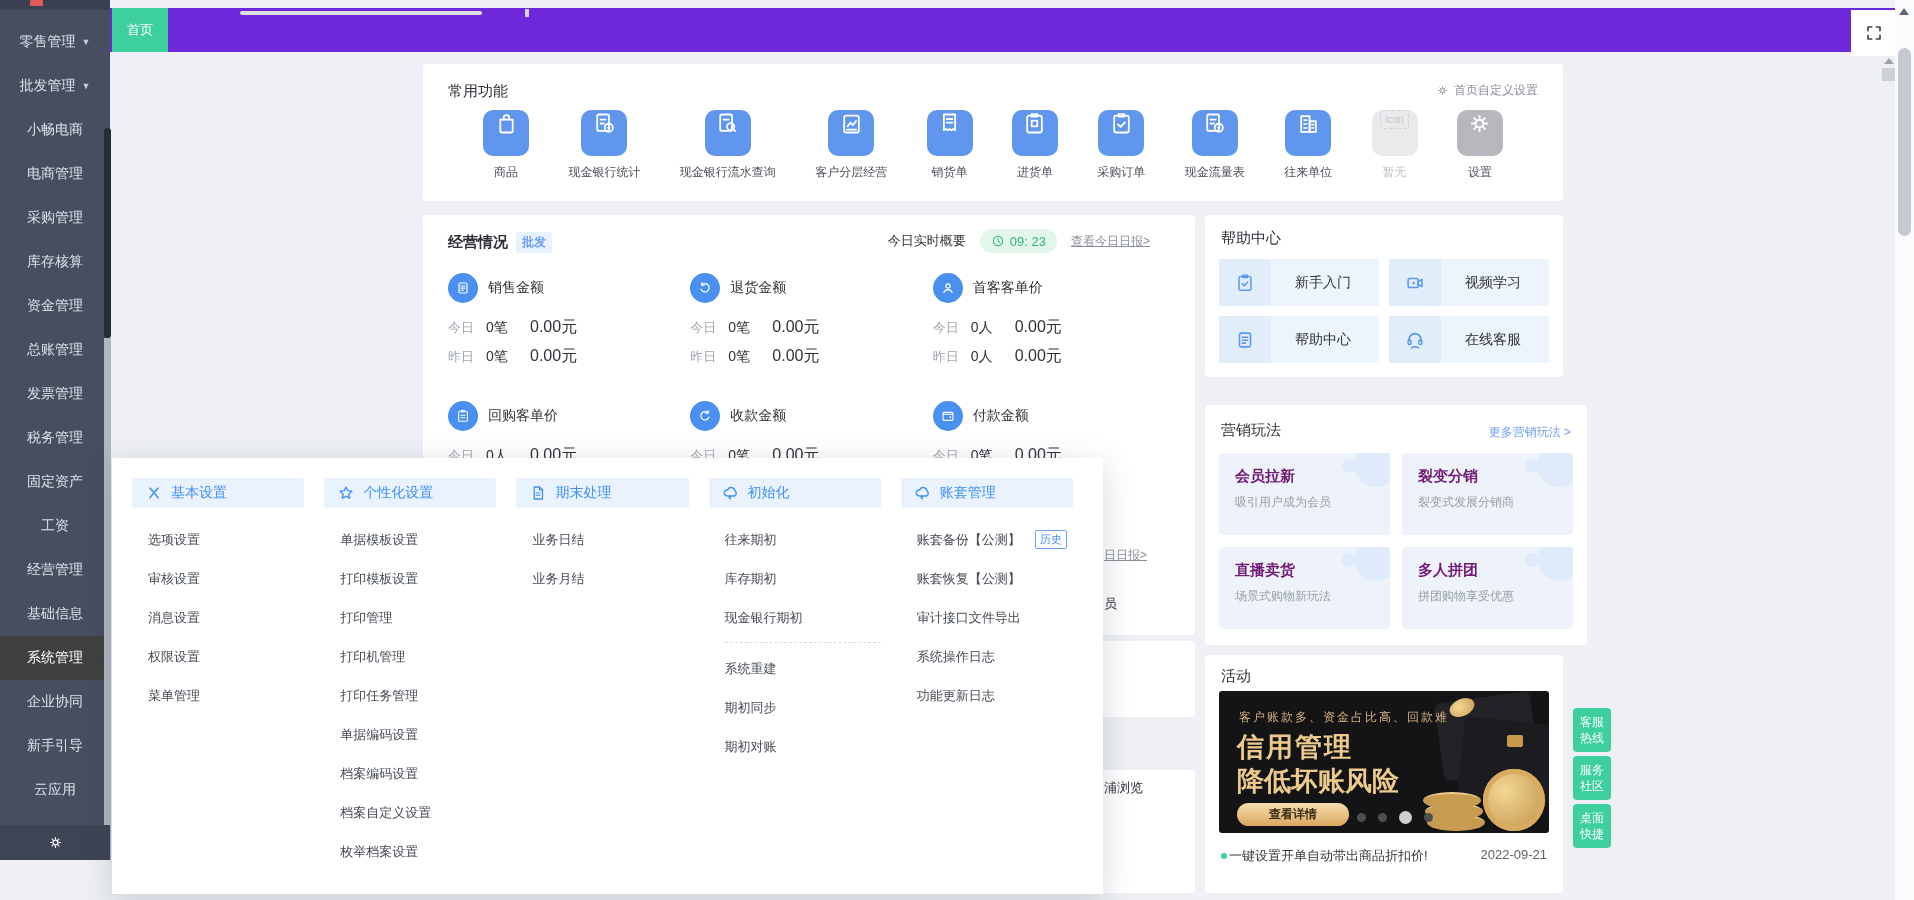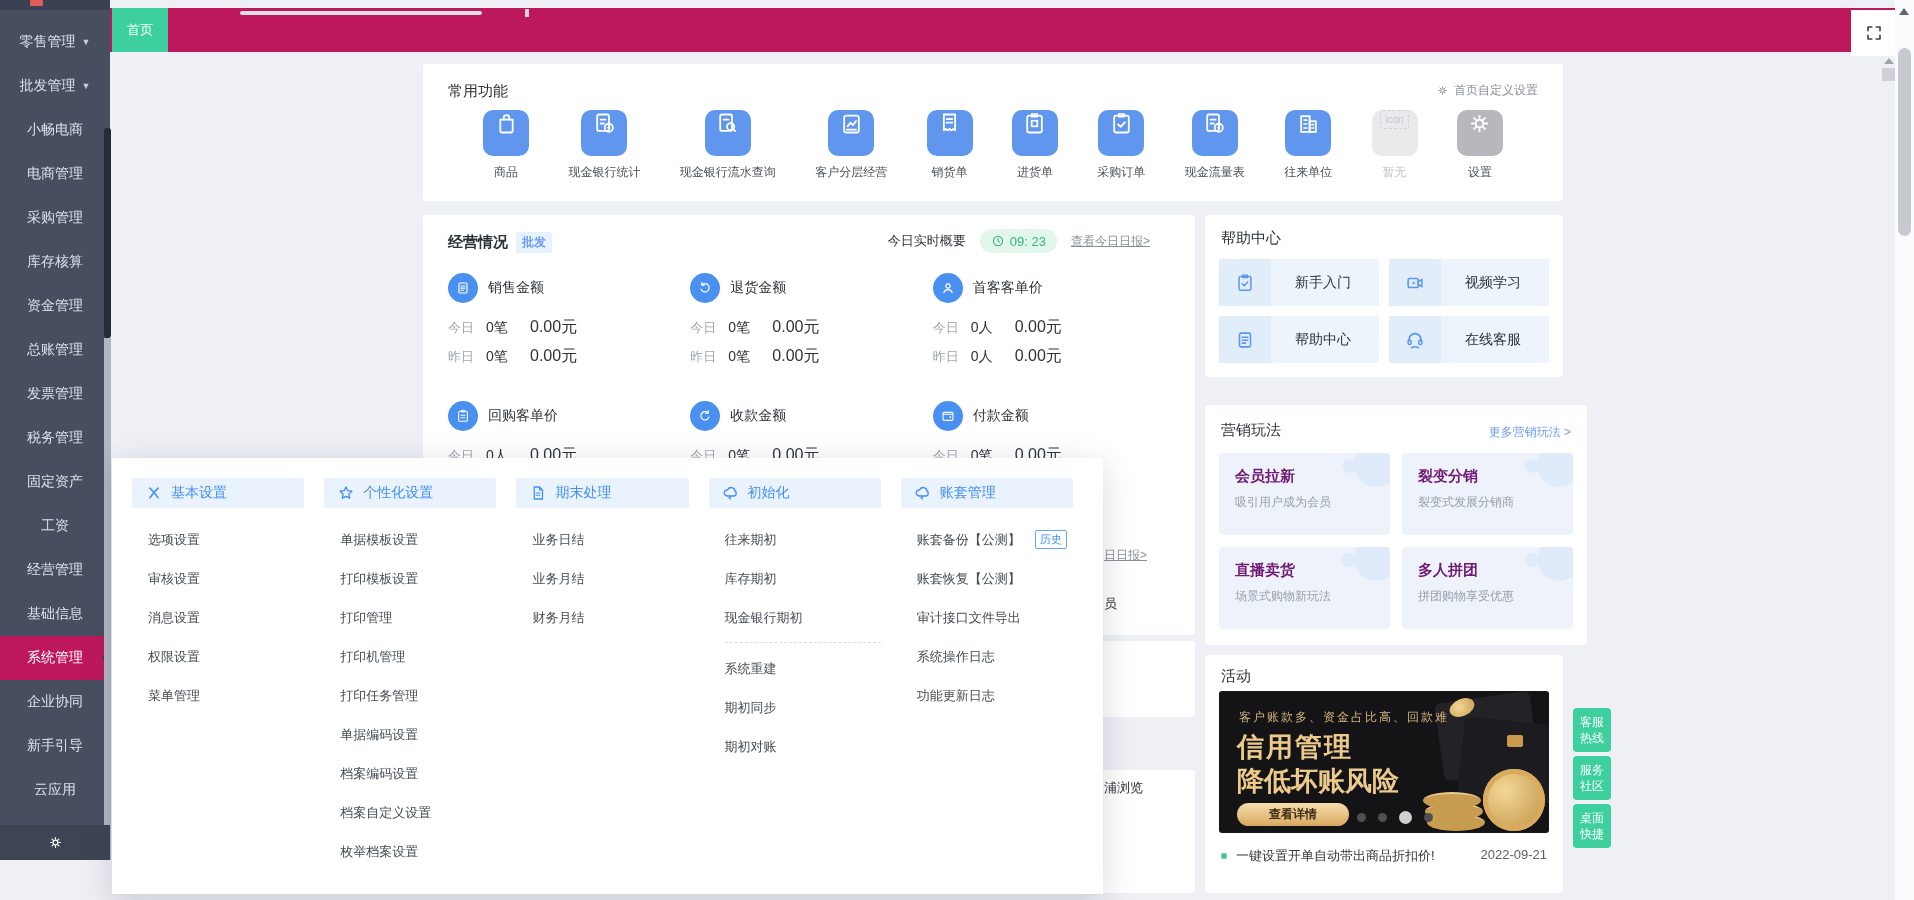--- a/index.html
+++ b/index.html
@@ -10,30 +10,30 @@
   svg.ic{display:block;}
 
   
   .sidebar{position:absolute;left:0;top:0;width:110px;height:860px;background:#474e60;}
   .logo-cut{position:absolute;left:0;top:0;width:110px;height:10px;background:#3a4152;overflow:hidden;}
   .logo-cut .reddot{position:absolute;left:30px;top:0;width:13px;height:6px;background:#e05c5c;border-radius:1px;}
   .side-nav{position:absolute;left:0;top:20px;right:0;}
   .s-item{height:44px;display:flex;align-items:center;justify-content:center;gap:6px;
           color:#dde1e9;font-size:14px;position:relative;cursor:pointer;}
   .s-item .caret{font-size:9px;color:#c7ccd6;}
-  .s-item.active{background:#be185d;color:#fff;}
+  .s-item.active{background:#404040;color:#fff;}
   .s-item.active .notch{position:absolute;right:0;top:50%;margin-top:-7px;width:0;height:0;
         border-top:7px solid transparent;border-bottom:7px solid transparent;border-right:8px solid #343b4d;}
   .side-scroll-thumb{position:absolute;left:104px;top:128px;width:7px;height:210px;background:#272c38;border-radius:3px;}
   .side-scroll-track{position:absolute;left:104px;top:338px;width:7px;height:522px;background:#b2b7c2;}
   .side-footer{position:absolute;left:0;top:825px;width:110px;height:35px;background:#3d4454;
                display:flex;align-items:center;justify-content:center;color:#fff;}
 
   
-  .tabbar{position:absolute;left:110px;top:8px;right:19px;height:44px;background:#be185d;padding-left:40px;}
+  .tabbar{position:absolute;left:110px;top:8px;right:19px;height:44px;background:#6d28d9;padding-left:40px;}
   .tab-home{position:absolute;left:2px;top:0;width:56px;height:44px;background:#3dcf9e;color:#fff;
             font-size:13px;display:flex;align-items:center;justify-content:center;}
   .tab-scrollline{position:absolute;left:130px;top:3px;width:242px;height:4px;background:#dcdee2;border-radius:2px;}
   .tab-tick{position:absolute;left:415px;top:1px;width:4px;height:8px;background:#d3d5d9;}
 
   .fullscreen-btn{position:absolute;left:1851px;top:10px;width:46px;height:46px;background:#fff;
                   display:flex;align-items:center;justify-content:center;cursor:pointer;z-index:30;}
 
   
   .v-scrollbar{position:absolute;right:0;top:0;width:19px;height:900px;background:#fafbfc;z-index:40;}
@@ -134,21 +134,21 @@
   .bn-l2{position:absolute;left:18px;top:38px;font-size:27px;font-weight:800;color:#ecca8b;letter-spacing:2px;}
   .bn-l3{position:absolute;left:18px;top:72px;font-size:27px;font-weight:800;color:#ecca8b;}
   .bn-cta{position:absolute;left:18px;top:112px;width:112px;height:23px;border-radius:12px;
           background:linear-gradient(#f6dfae,#d8a75f);color:#3a2a10;font-size:12px;font-weight:700;
           display:flex;align-items:center;justify-content:center;cursor:pointer;}
   .bn-dots{position:absolute;left:138px;top:120px;display:flex;align-items:center;gap:12px;}
   .bn-dots i{width:9px;height:9px;border-radius:50%;background:#4f4f52;}
   .bn-dots i.on{width:13px;height:13px;background:#cfcfcf;}
   .news-row{position:absolute;left:16px;right:16px;top:192px;display:flex;align-items:flex-start;}
   .news-dot{width:6px;height:6px;border-radius:50%;background:#3ccf9e;margin-top:6px;flex:0 0 6px;}
-  .news-text{font-size:13px;color:#33373e;margin-left:9px;flex:1;}
+  .news-text{font-size:13px;color:#33373e;margin-left:2px;flex:1;}
   .news-date{font-size:13px;color:#5c6169;margin-left:8px;white-space:nowrap;}
 
   
   .side-btns{position:absolute;left:1573px;top:708px;display:flex;flex-direction:column;gap:4px;z-index:25;}
   .g-btn{width:38px;height:44px;background:#3ecf9f;border-radius:4px;color:#fff;font-size:12px;
          display:flex;align-items:center;justify-content:center;text-align:center;
          white-space:pre-line;line-height:1.35;cursor:pointer;}
 </style>
 </head>
 <body>
@@ -847,27 +847,20 @@
               </div>
 
             </li>
           <li style="display:block">
               <div class="fly-item">
                 <span>业务月结</span>
 
               </div>
 
             </li>
-          <li style="display:block">
-              <div class="fly-item">
-                <span>财务月结</span>
-
-              </div>
-
-            </li>
         </ul>
       </div>
       <div class="fly-col">
         <div class="fly-head">
           <svg class="ic" width="18" height="18">
             <use href="#i-cloud"></use>
           </svg>
           <span>初始化</span>
         </div>
         <ul class="fly-list">

